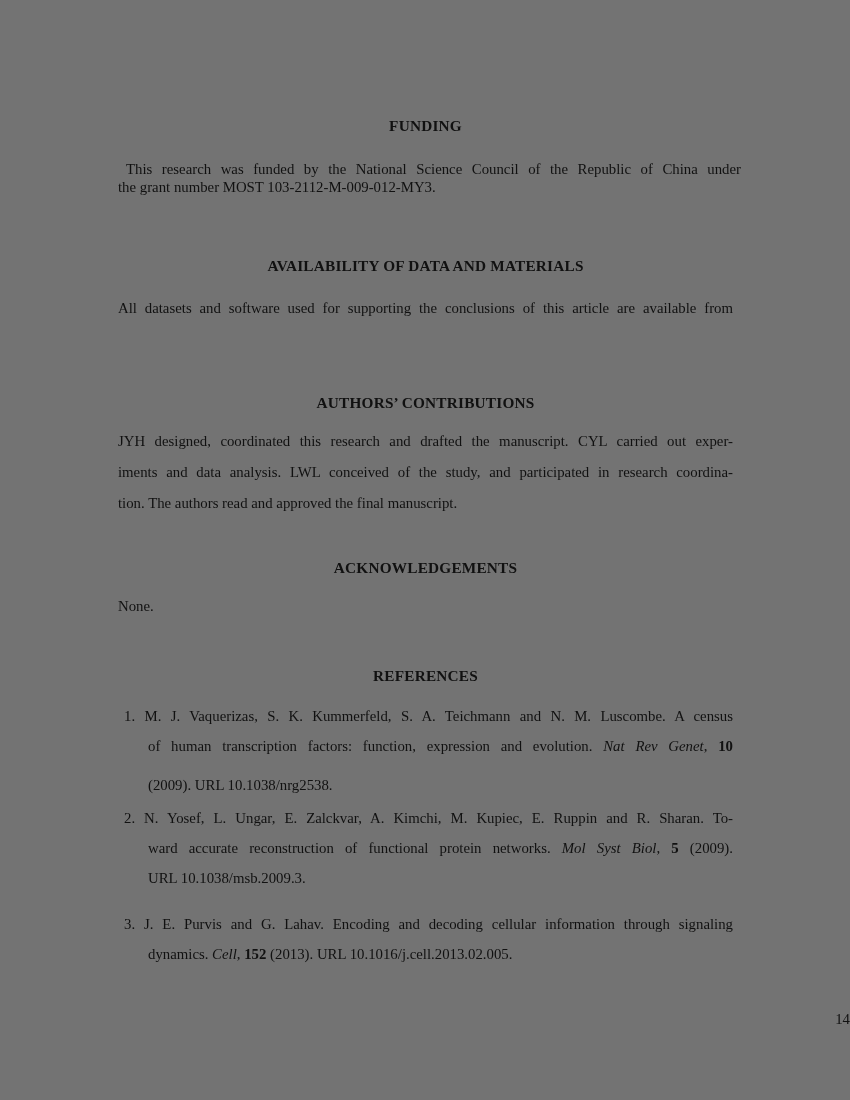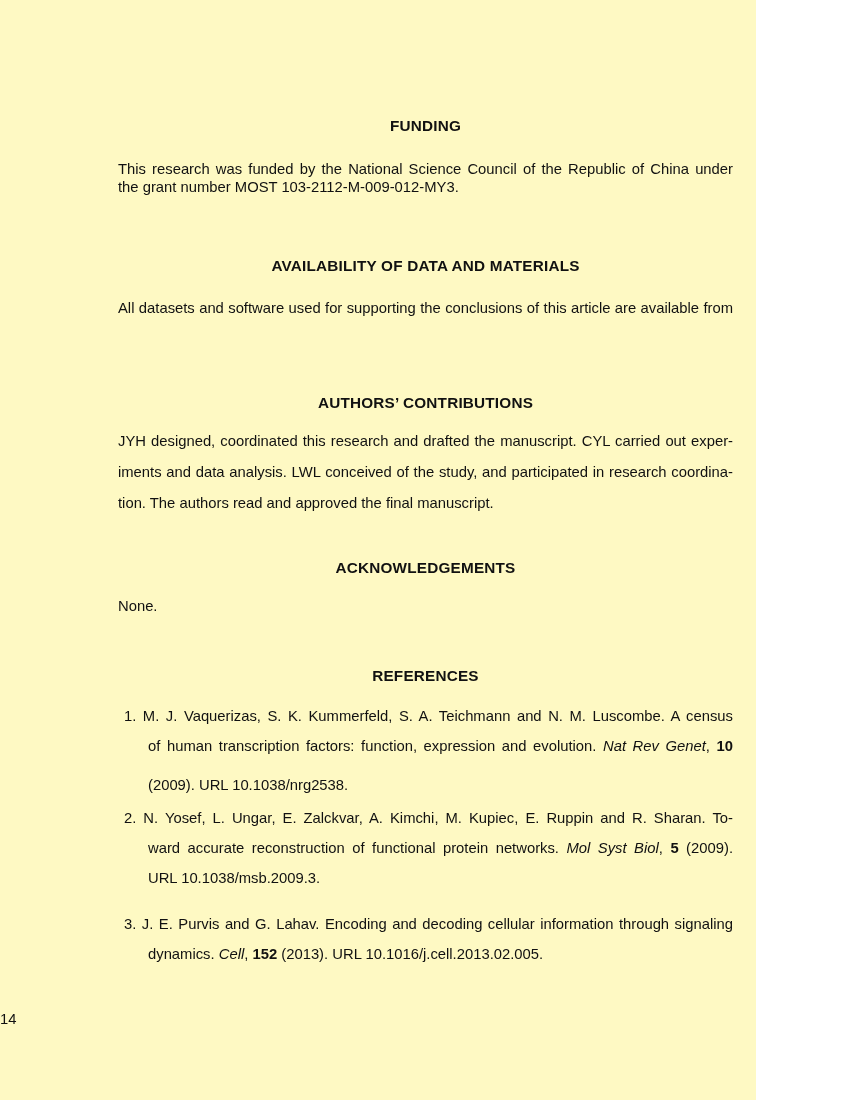--- a/index.html
+++ b/index.html
@@ -2,25 +2,25 @@
 <html><head>
 <meta charset="utf-8">
 <style>
   html, body {
     margin: 0;
     padding: 0;
     background: #ffffff;
   }
   .page {
     position: relative;
-    width: 756px;
+    width: 850px;
     height: 1100px;
-    background: #fef9c3;
+    background: #737373;
     color: #111111;
-    font-family: Liberation Sans, sans-serif;
+    font-family: Liberation Serif, serif;
     overflow: hidden;
   }
   .text-column {
     position: absolute;
     left: 118px;
     top: 0;
     width: 615px;
     height: 100%;
   }
   .heading-row {
@@ -52,31 +52,31 @@
   .indent-ref-cont { padding-left: 30px; }
   .italic { font-style: italic; }
   .bold { font-weight: 700; }
   .page-number {
     position: absolute;
     left: 0;
     top: 1004px;
     width: 850px;
     height: 30px;
     line-height: 30px;
-    text-align: left;
+    text-align: right;
     font-size: 14.8px;
   }
 </style>
 </head>
 <body>
 
 <div class="page">
   <div class="text-column" id="text-column">
       <div class="heading-row" style="top: 111px;">FUNDING</div>
-      <div class="text-row indent-body align-justify" style="top: 154px;"><span class="">This research was funded by the National Science Council of the Republic of China under</span></div>
+      <div class="text-row indent-body align-justify" style="top: 154px; margin-left: 8px;"><span class="">This research was funded by the National Science Council of the Republic of China under</span></div>
       <div class="text-row indent-body align-left" style="top: 172px;"><span class="">the grant number MOST 103-2112-M-009-012-MY3.</span></div>
       <div class="heading-row" style="top: 251px;">AVAILABILITY OF DATA AND MATERIALS</div>
       <div class="text-row indent-body align-justify" style="top: 293px;"><span class="">All datasets and software used for supporting the conclusions of this article are available from</span></div>
       <div class="heading-row" style="top: 388px;">AUTHORS’ CONTRIBUTIONS</div>
       <div class="text-row indent-body align-justify" style="top: 426px;"><span class="">JYH designed, coordinated this research and drafted the manuscript. CYL carried out exper-</span></div>
       <div class="text-row indent-body align-justify" style="top: 457px;"><span class="">iments and data analysis. LWL conceived of the study, and participated in research coordina-</span></div>
       <div class="text-row indent-body align-left" style="top: 488px;"><span class="">tion. The authors read and approved the final manuscript.</span></div>
       <div class="heading-row" style="top: 553px;">ACKNOWLEDGEMENTS</div>
       <div class="text-row indent-body align-left" style="top: 591px;"><span class="">None.</span></div>
       <div class="heading-row" style="top: 661px; text-align: center;">REFERENCES</div>

